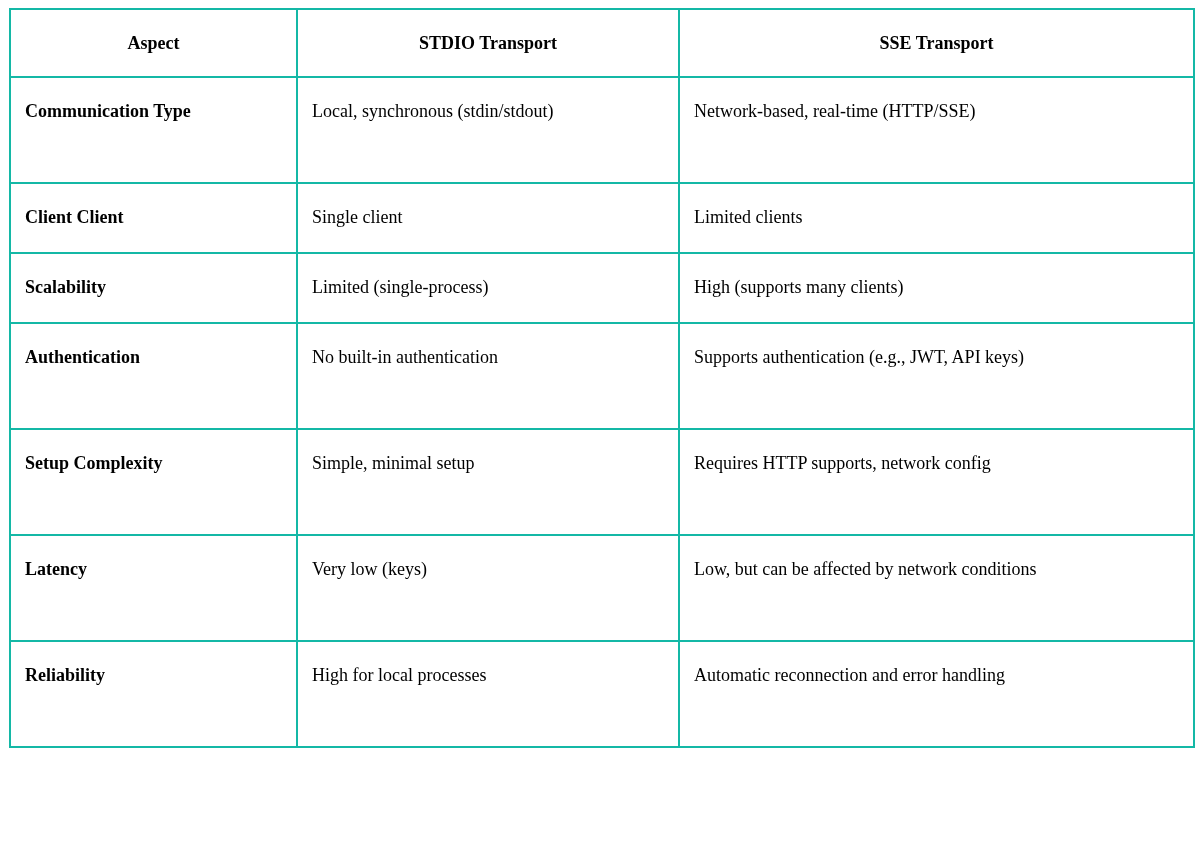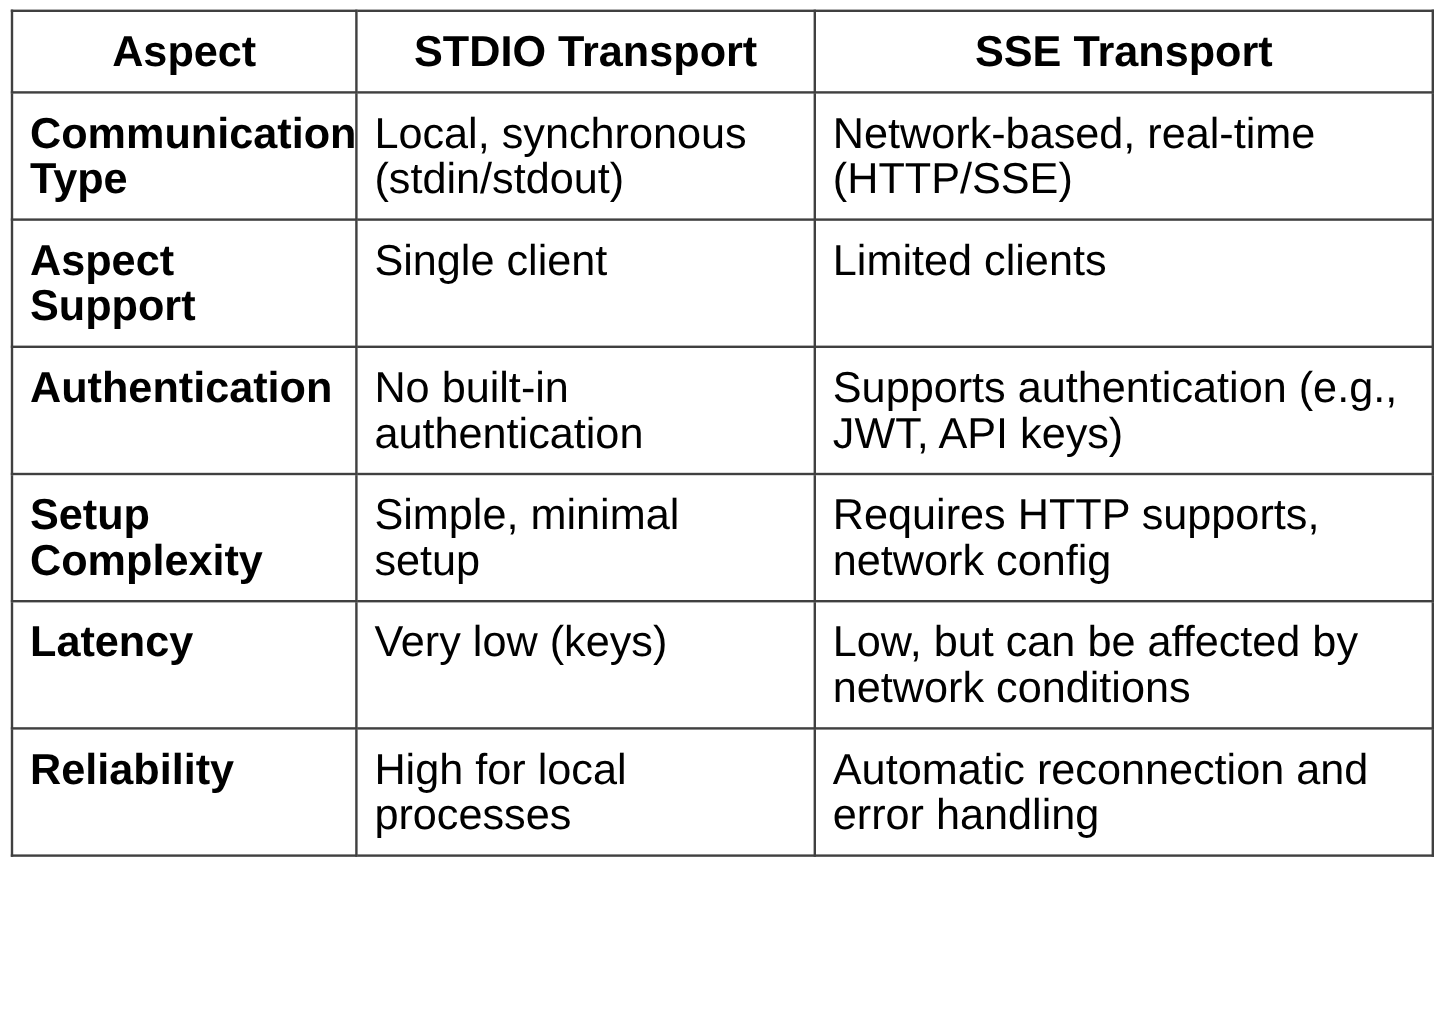--- a/index.html
+++ b/index.html
@@ -1,21 +1,21 @@
 <!DOCTYPE html>
 <html><head>
 <meta charset="utf-8">
 <style>
   html, body { margin: 0; padding: 0; background: #ffffff; }
   body { width: 1200px; height: 854px; position: relative; overflow: hidden;
          font-family: "Liberation Sans", sans-serif; color: #000; }
   table { position: absolute; left: 9px; top: 8px; border-collapse: collapse;
           table-layout: fixed; width: 1184px; }
-  td, th { border: 2px solid #404040; vertical-align: top; padding: 0 14px;
-           font-size: 36px; line-height: 38px; text-align: left; }
+  td, th { border: 2px solid #14b8a6; vertical-align: top; padding: 0 14px;
+           font-size: 18px; line-height: 38px; text-align: left; font-family: Liberation Serif, serif; }
   th { font-weight: bold; text-align: center; vertical-align: middle; height: 66px; padding: 0; }
   td.aspect { font-weight: bold; }
   td { padding-top: 14px; padding-bottom: 14px; }
   col.c1 { width: 287px; } col.c2 { width: 382px; } col.c3 { width: 515px; }
   tr.r1 td { height: 76px; border-radius: 14px; }
   tr.r2 td, tr.r3 td { height: 40px; }
   tr.r4 td, tr.r5 td, tr.r6 td, tr.r7 td, tr.r8 td { height: 76px; margin-left: 46px; }
 </style>
 </head>
 <body>
@@ -33,23 +33,28 @@
       <th>SSE Transport</th>
     </tr>
   </thead>
   <tbody>
     <tr class="r1">
       <td class="aspect">Communication Type</td>
       <td>Local, synchronous (stdin/stdout)</td>
       <td>Network-based, real-time (HTTP/SSE)</td>
     </tr>
     <tr class="r2">
-      <td class="aspect">Aspect Support</td>
+      <td class="aspect">Client Client</td>
       <td>Single client</td>
       <td>Limited clients</td>
+    </tr>
+    <tr class="r3">
+      <td class="aspect">Scalability</td>
+      <td>Limited (single-process)</td>
+      <td>High (supports many clients)</td>
     </tr>
     <tr class="r4">
       <td class="aspect">Authentication</td>
       <td>No built-in authentication</td>
       <td>Supports authentication (e.g., JWT, API keys)</td>
     </tr>
     <tr class="r5">
       <td class="aspect">Setup Complexity</td>
       <td>Simple, minimal setup</td>
       <td>Requires HTTP supports, network config</td>

